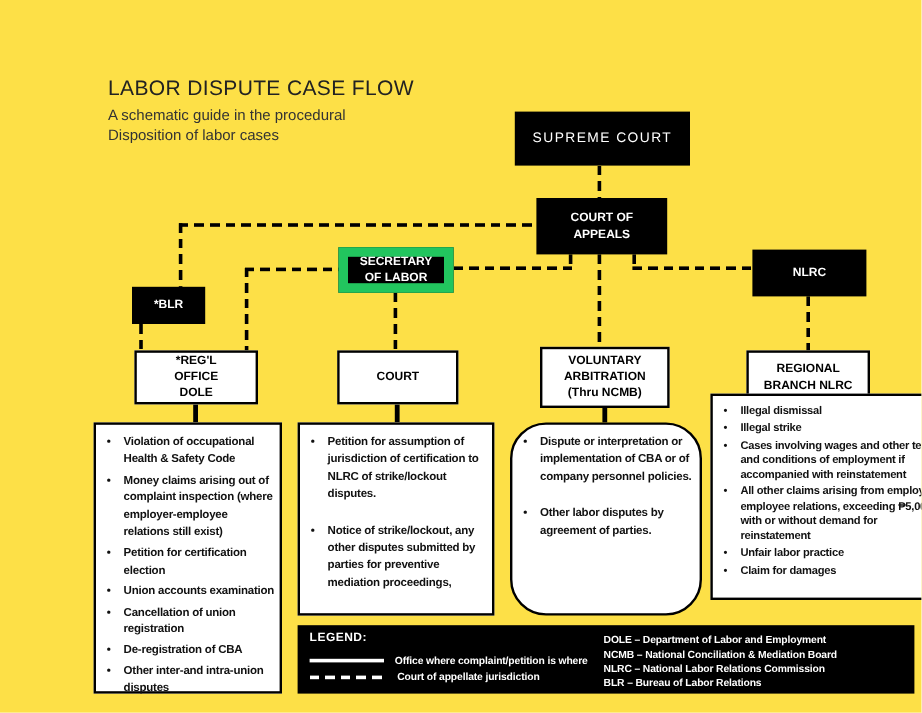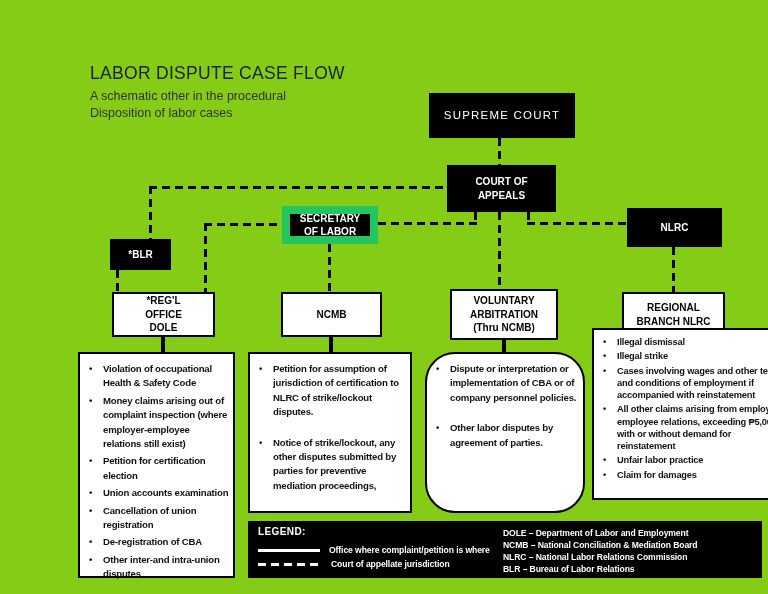--- a/index.html
+++ b/index.html
@@ -1,18 +1,18 @@
 <!DOCTYPE html>
 <html><head>
 <meta charset="utf-8">
 <style>
   * { margin:0; padding:0; box-sizing:border-box; }
   html,body { background:#ffffff; }
   .page {
-    position:relative; width:768px; height:594px; background:#84cc16;
+    position:relative; width:768px; height:594px; background:#fde047;
     font-family:"Liberation Sans", sans-serif; color:#1a1a1a; overflow:hidden;
   }
   .title-block { position:absolute; left:90px; top:63px; }
   .title { font-size:17.5px; font-weight:normal; letter-spacing:0.3px; color:#222; }
   .subtitle { font-size:12.5px; color:#333; line-height:1.35; margin-top:4px; }
 
   .node {
     position:absolute; display:flex; align-items:center; justify-content:center;
     text-align:center; font-weight:bold; font-size:10px; line-height:1.35;
   }
@@ -46,21 +46,21 @@
   .legend-abbr div { font-size:8.6px; font-weight:bold; line-height:1.4; letter-spacing:-0.1px; }
 </style>
 </head>
 <body>
 
 <div class="page">
 
   <div class="title-block">
     <div class="title">LABOR DISPUTE CASE FLOW</div>
     <div class="subtitle">
-      <div>A schematic other in the procedural</div>
+      <div>A schematic guide in the procedural</div>
       <div>Disposition of labor cases</div>
     </div>
   </div>
 
   <div class="dash-v" style="left:498px; top:138px; height:27px;"></div>
   <div class="dash-h" style="left:149px; top:186px; width:298px;"></div>
   <div class="dash-v" style="left:149px; top:186px; height:53px;"></div>
   <div class="dash-v" style="left:474px; top:212px; height:13px;"></div>
   <div class="dash-h" style="left:378px; top:222px; width:99px;"></div>
   <div class="dash-v" style="left:527px; top:212px; height:13px;"></div>
@@ -82,21 +82,21 @@
   <div class="node black" style="left:447px; top:165px; width:109px; height:47px; padding:0 18px;">COURT OF APPEALS</div>
 
   <div class="node black" style="left:282px; top:206px; width:96px; height:38px; border:8px solid #22c55e; padding:0 8px;">SECRETARY OF LABOR</div>
 
   <div class="node black" style="left:627px; top:208px; width:95px; height:39px;">NLRC</div>
 
   <div class="node black" style="left:110px; top:239px; width:61px; height:31px;">*BLR</div>
 
   <div class="node white" style="left:112px; top:292px; width:103px; height:45px; padding:0 24px;">*REG'L OFFICE DOLE</div>
 
-  <div class="node white" style="left:281px; top:292px; width:101px; height:45px;">NCMB</div>
+  <div class="node white" style="left:281px; top:292px; width:101px; height:45px;">COURT</div>
 
   <div class="node white" style="left:450px; top:289px; width:108px; height:51px; padding:0 20px;">VOLUNTARY ARBITRATION (Thru NCMB)</div>
 
   <div class="node white" style="left:622px; top:292px; width:103px; height:45px; padding:0 10px;">REGIONAL BRANCH NLRC</div>
 
   <div class="list-box" style="left:78px; top:352px; width:157px; height:226px;">
     <ul class="fs-norm">
 
     <li>Violation of occupational Health &amp; Safety Code</li>
         <li>Money claims arising out of complaint inspection (where employer-employee relations still exist)</li>

